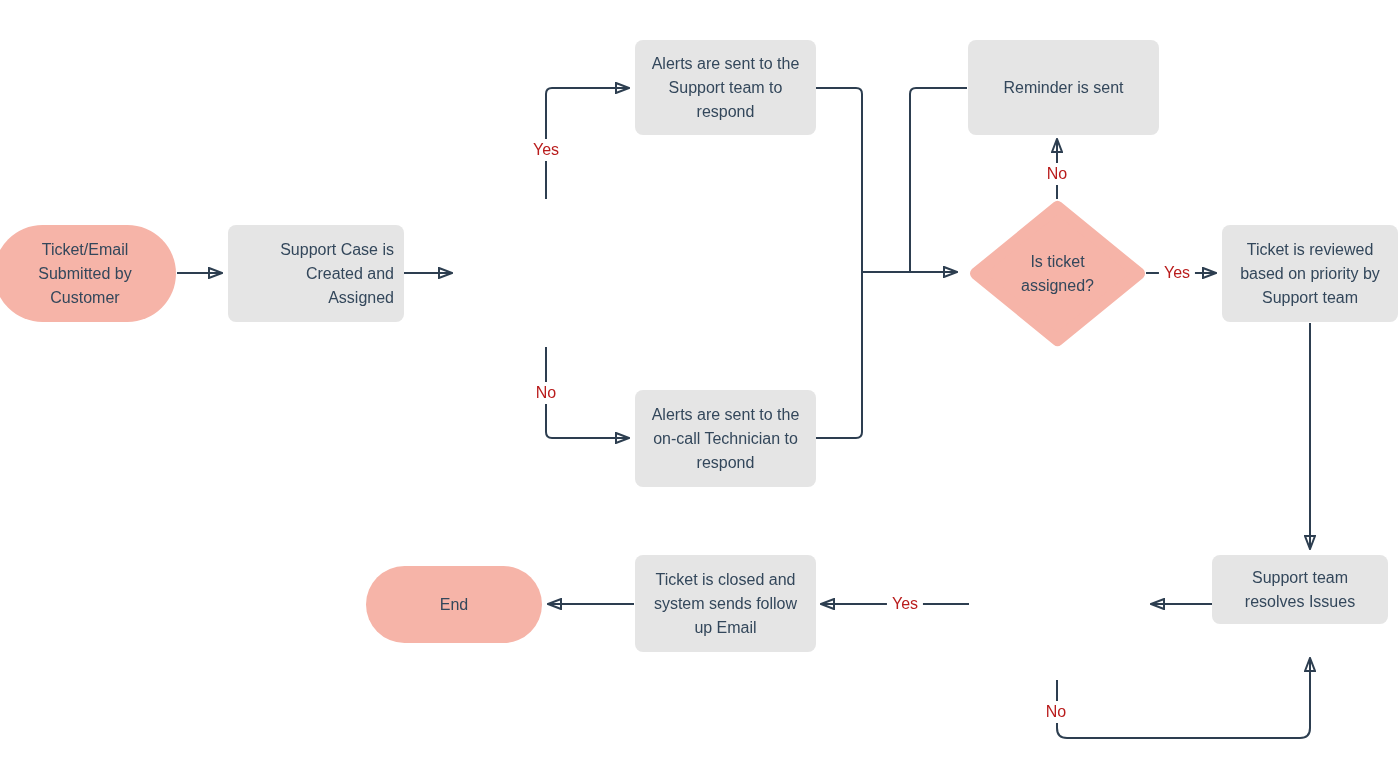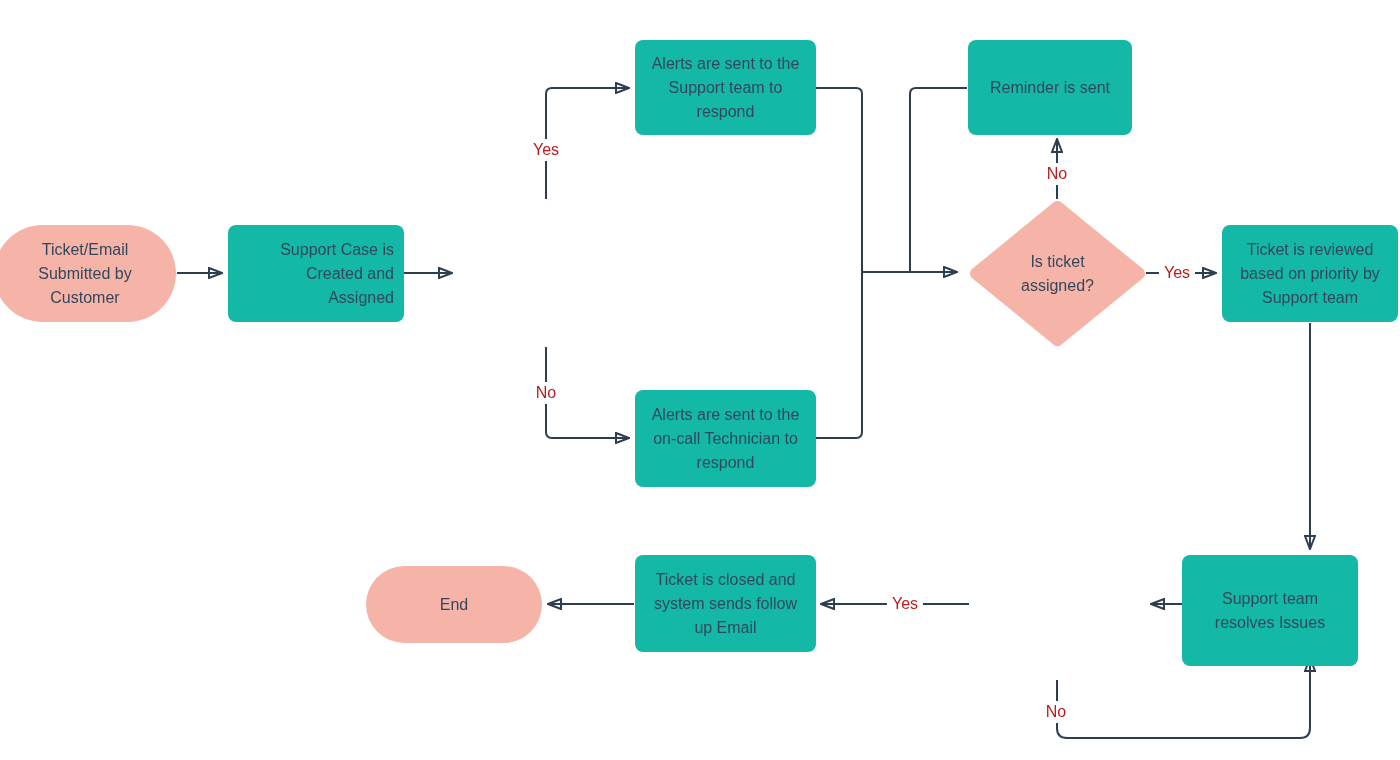--- a/index.html
+++ b/index.html
@@ -9,21 +9,21 @@
     font-family:"Liberation Sans", sans-serif;
     color:#33475B;
   }
   .edges{position:absolute;left:0;top:0;width:1400px;height:760px;}
   .edges path{fill:none;stroke:#2D3E50;stroke-width:2;}
   .node{
     position:absolute;display:flex;align-items:center;justify-content:center;
     text-align:center;font-size:16px;line-height:24px;color:#33475B;
     box-sizing:border-box;
   }
-  .shape{background:#14b8a6;border-radius:8px;padding:20px 10px;}
+  .shape{background:#e5e5e5;border-radius:8px;padding:20px 10px;}
   .stadium{background:#F6B4A8;border-radius:49px;padding:8px 14px;}
   .diamond{background:transparent;padding:0;}
   .diamond svg{position:absolute;left:0;top:0;width:100%;height:100%;}
   .diamond .node-text{position:relative;max-width:130px;}
   .edge-label{
     position:absolute;transform:translate(-50%,-50%);
     background:#ffffff;padding:1px 5px;font-size:16px;line-height:20px;
     color:#b91c1c;white-space:nowrap;
   }
 </style>
@@ -64,36 +64,36 @@
 
 
   <div class="node shape" style="left:635px;top:40px;width:181px;height:95px;">
     <span class="node-text">Alerts are sent to the Support team to respond</span>
   </div>
 
   <div class="node shape" style="left:635px;top:390px;width:181px;height:97px;">
     <span class="node-text">Alerts are sent to the on-call Technician to respond</span>
   </div>
 
-  <div class="node shape" style="left:968px;top:40px;width:164px;height:95px;">
+  <div class="node shape" style="left:968px;top:40px;width:191px;height:95px;">
     <span class="node-text">Reminder is sent</span>
   </div>
 
   <div class="node diamond" style="left:969px;top:200px;width:177px;height:147px;">
     <svg viewBox="0 0 177 147" preserveAspectRatio="none">
       <polygon points="88.5,7 170,73.5 88.5,140 7,73.5" fill="#F6B4A8" stroke="#F6B4A8" stroke-width="12" stroke-linejoin="round"></polygon>
     </svg>
     <span class="node-text">Is ticket assigned?</span>
   </div>
 
   <div class="node shape" style="left:1222px;top:225px;width:176px;height:97px;">
     <span class="node-text">Ticket is reviewed based on priority by Support team</span>
   </div>
 
-  <div class="node shape" style="left:1182px;top:555px;width:176px;height:111px;">
+  <div class="node shape" style="left:1212px;top:555px;width:176px;height:69px;">
     <span class="node-text">Support team resolves Issues</span>
   </div>
 
 
   <div class="node shape" style="left:635px;top:555px;width:181px;height:97px;justify-content:center;">
     <span class="node-text">Ticket is closed and system sends follow up Email</span>
   </div>
 
   <div class="node stadium" style="left:366px;top:566px;width:176px;height:77px;border-radius:39px;">
     <span class="node-text">End</span>

